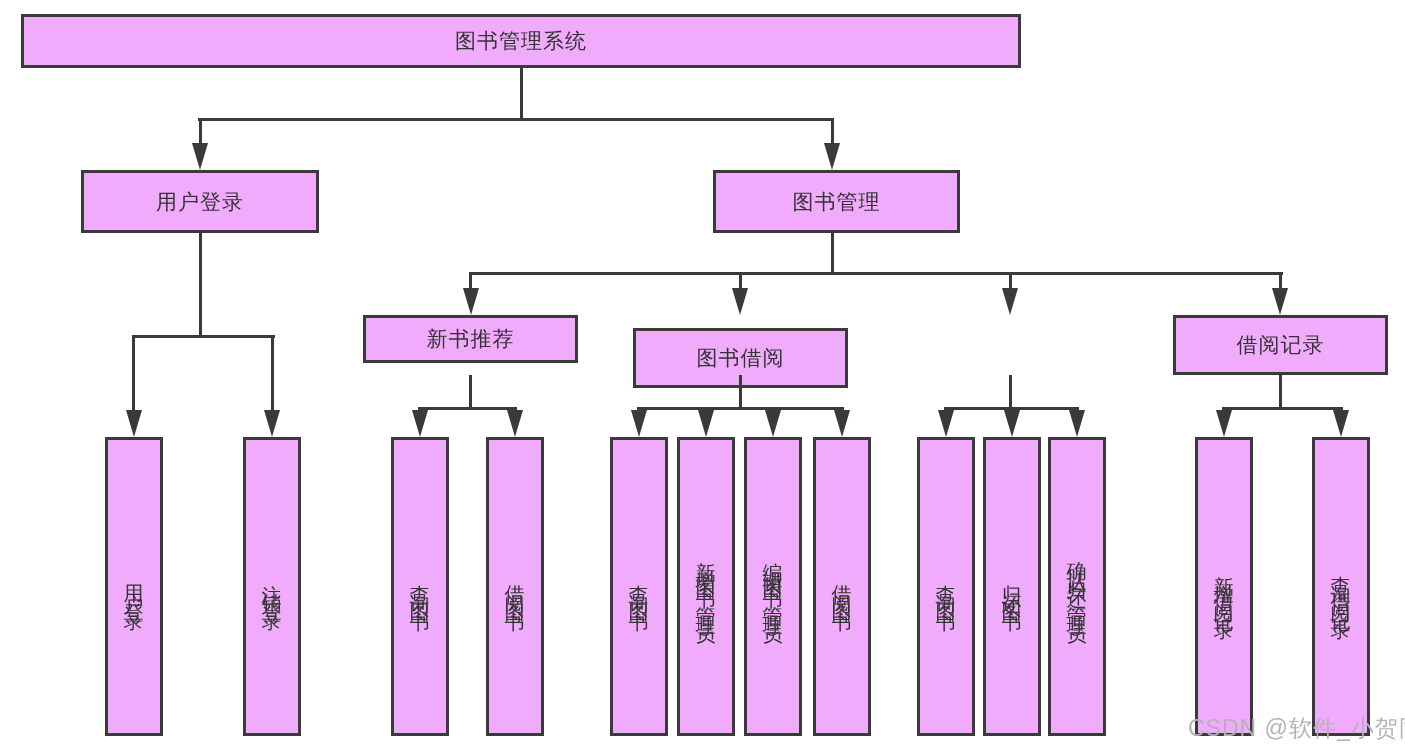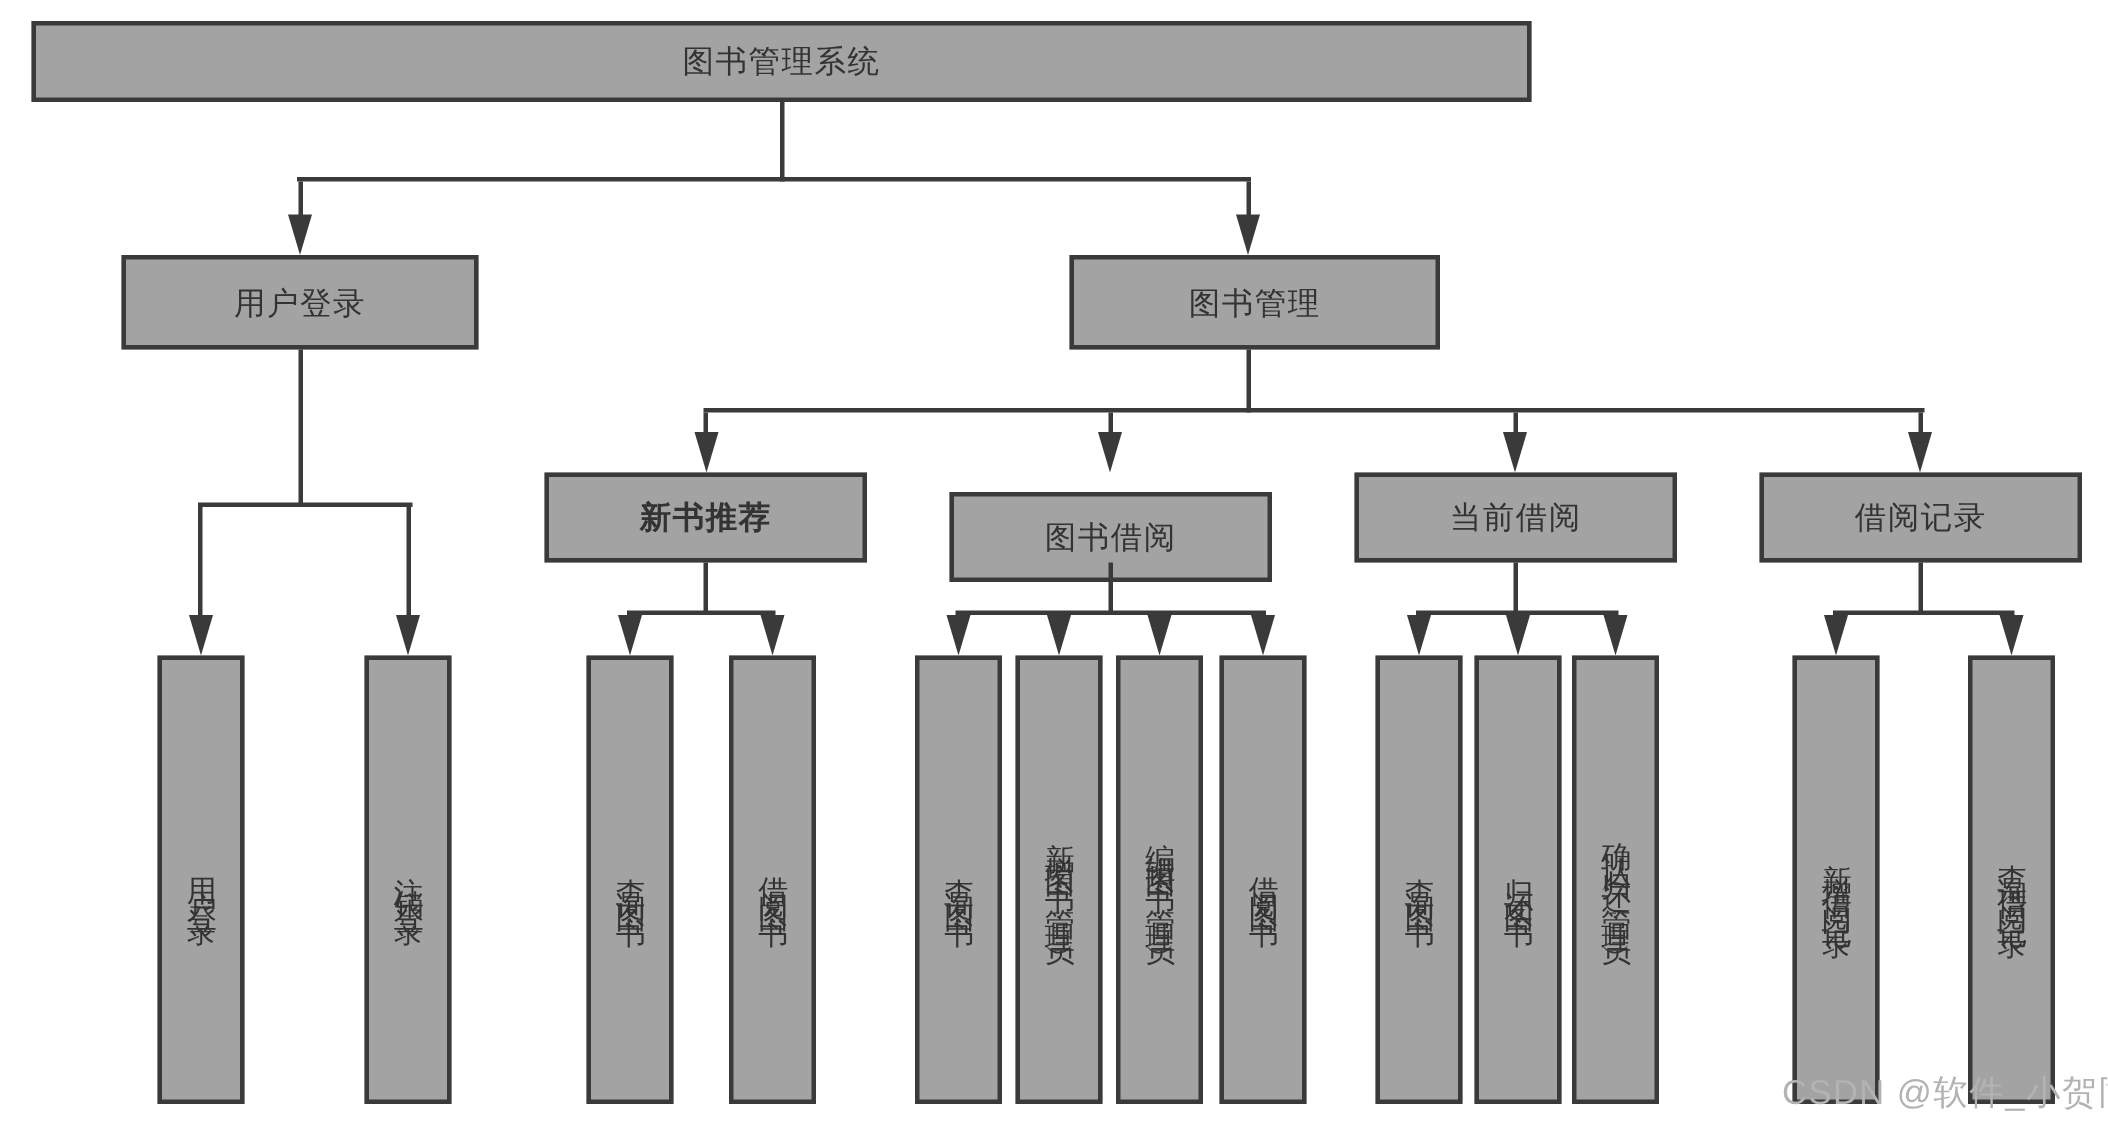--- a/index.html
+++ b/index.html
@@ -1,21 +1,21 @@
 <!DOCTYPE html>
 <html><head>
 <meta charset="utf-8">
 <style>
   html,body{margin:0;padding:0;background:#ffffff;}
   .canvas{
     position:relative;width:1405px;height:747px;background:#ffffff;overflow:hidden;
     font-family:"Liberation Sans","DejaVu Sans",sans-serif;
   }
   .node{
-    position:absolute;background:#a3a3a3;border:3px solid #3a3a3a;box-sizing:border-box;
+    position:absolute;background:#f0abfc;border:3px solid #3a3a3a;box-sizing:border-box;
     display:flex;align-items:center;justify-content:center;color:#333333;
   }
   .node .hlabel{font-size:21px;letter-spacing:1px;}
   .leaf .vlabel{
     writing-mode:vertical-rl;text-orientation:mixed;
     font-size:20px;letter-spacing:9px;line-height:1;color:#333333;
   }
   .line{position:absolute;background:#3a3a3a;}
   .arrow{
     position:absolute;width:0;height:0;
@@ -61,28 +61,25 @@
   <div class="line" style="left:469px;top:272px;width:814px;height:3px;"></div>
   <div class="line" style="left:469px;top:275px;width:3px;height:15px;"></div>
   <div class="arrow" style="left:463px;top:288px;"></div>
   <div class="line" style="left:739px;top:275px;width:3px;height:15px;"></div>
   <div class="arrow" style="left:732px;top:288px;"></div>
   <div class="line" style="left:1009px;top:275px;width:3px;height:15px;"></div>
   <div class="arrow" style="left:1002px;top:288px;"></div>
   <div class="line" style="left:1279px;top:275px;width:3px;height:15px;"></div>
   <div class="arrow" style="left:1272px;top:288px;"></div>
 
-  <div class="node" style="left:363px;top:315px;width:215px;height:60px;font-weight:bold;">
+  <div class="node" style="left:363px;top:315px;width:215px;height:48px;">
     <span class="hlabel">新书推荐</span>
   </div>
   <div class="node" style="left:633px;top:328px;width:215px;height:60px;">
     <span class="hlabel">图书借阅</span>
-  </div>
-  <div class="node" style="left:903px;top:315px;width:215px;height:60px;">
-    <span class="hlabel">当前借阅</span>
   </div>
   <div class="node" style="left:1173px;top:315px;width:215px;height:60px;">
     <span class="hlabel">借阅记录</span>
   </div>
 
   <div class="line" style="left:469px;top:375px;width:3px;height:35px;"></div>
   <div class="line" style="left:418px;top:407px;width:99px;height:3px;"></div>
   <div class="arrow" style="left:412px;top:410px;"></div>
   <div class="arrow" style="left:507px;top:410px;"></div>
 

